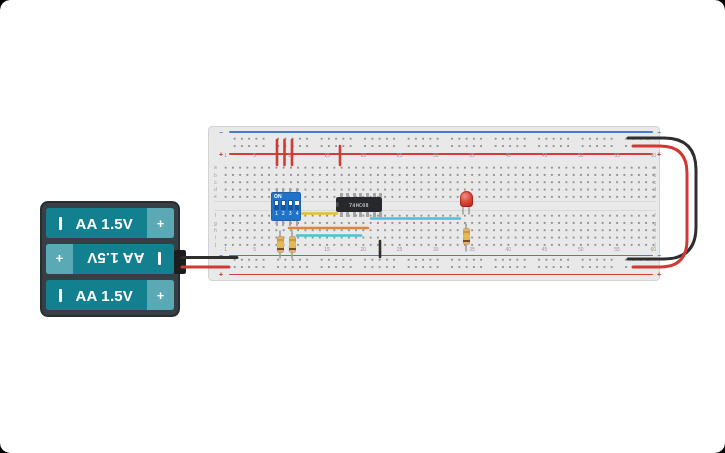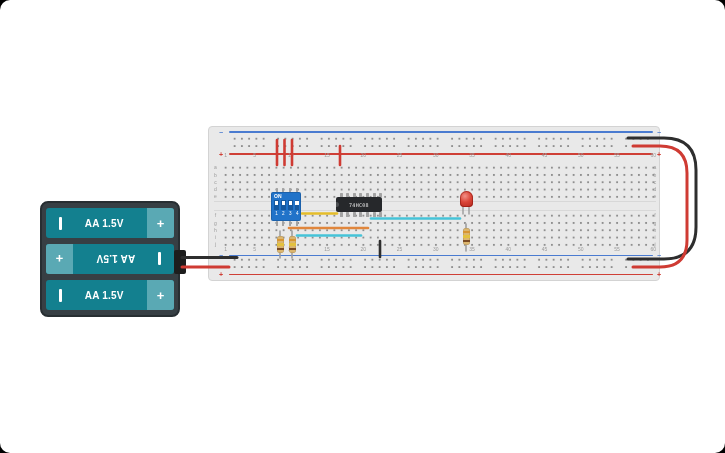--- a/index.html
+++ b/index.html
@@ -22,21 +22,21 @@
   .bb-label{position:absolute;font-size:5px;color:#9b9b9b;transform:translate(-50%,-50%);line-height:1;}
   .bb-sign{position:absolute;font-size:7px;font-weight:bold;transform:translate(-50%,-50%);line-height:1;}
   .bb-sign.neg{color:#4a7bd0;}
   .bb-sign.pos{color:#cf3f36;}
 
   
   .battery-pack{position:absolute;left:40px;top:201px;width:140px;height:116px;background:#373f44;border:2px solid #272e32;border-radius:8px;display:flex;flex-direction:column;gap:6px;padding:5px 4px;}
   .cell{flex:1;display:flex;align-items:center;background:#13808f;border-radius:3px;overflow:hidden;}
   .cell.flipped{transform:rotate(180deg);}
   .minus-bar{width:2.5px;height:13px;background:#fff;margin-left:13px;border-radius:1px;flex:0 0 auto;}
-  .cell-label{flex:1;text-align:center;color:#fff;font-size:10px;font-weight:bold;letter-spacing:.2px;}
+  .cell-label{flex:1;text-align:center;color:#fff;font-size:15px;font-weight:bold;letter-spacing:.2px;}
   .plus-cap{width:27px;flex:0 0 auto;align-self:stretch;background:#5aa9b4;display:flex;align-items:center;justify-content:center;color:#fff;font-size:13px;font-weight:bold;}
   .battery-connector{position:absolute;left:174px;top:250px;width:12px;height:24px;background:#1d1d1d;border-radius:2px;}
 
   
   #wire-layer{position:absolute;left:0;top:0;}
 
   
   .dip{position:absolute;left:271px;top:192px;width:30px;height:29px;background:#2173c9;border-radius:2px;box-shadow:inset 0 0 0 1px rgba(0,0,0,.15);}
   .dip-on{position:absolute;top:1.5px;left:3px;font-size:5px;font-weight:bold;color:#fff;line-height:1;}
   .dip-slot{position:absolute;top:8px;width:4.6px;height:9.5px;background:#15589f;}

